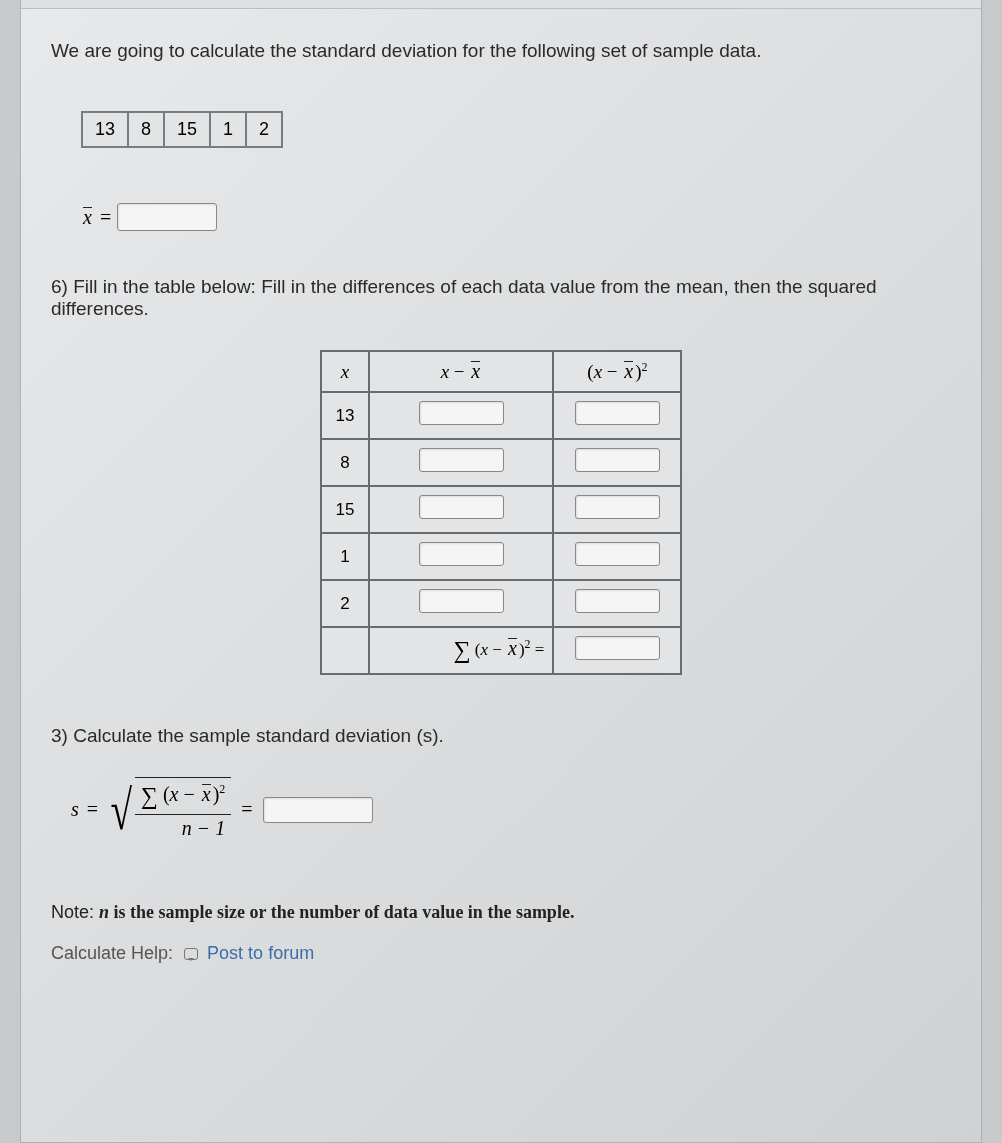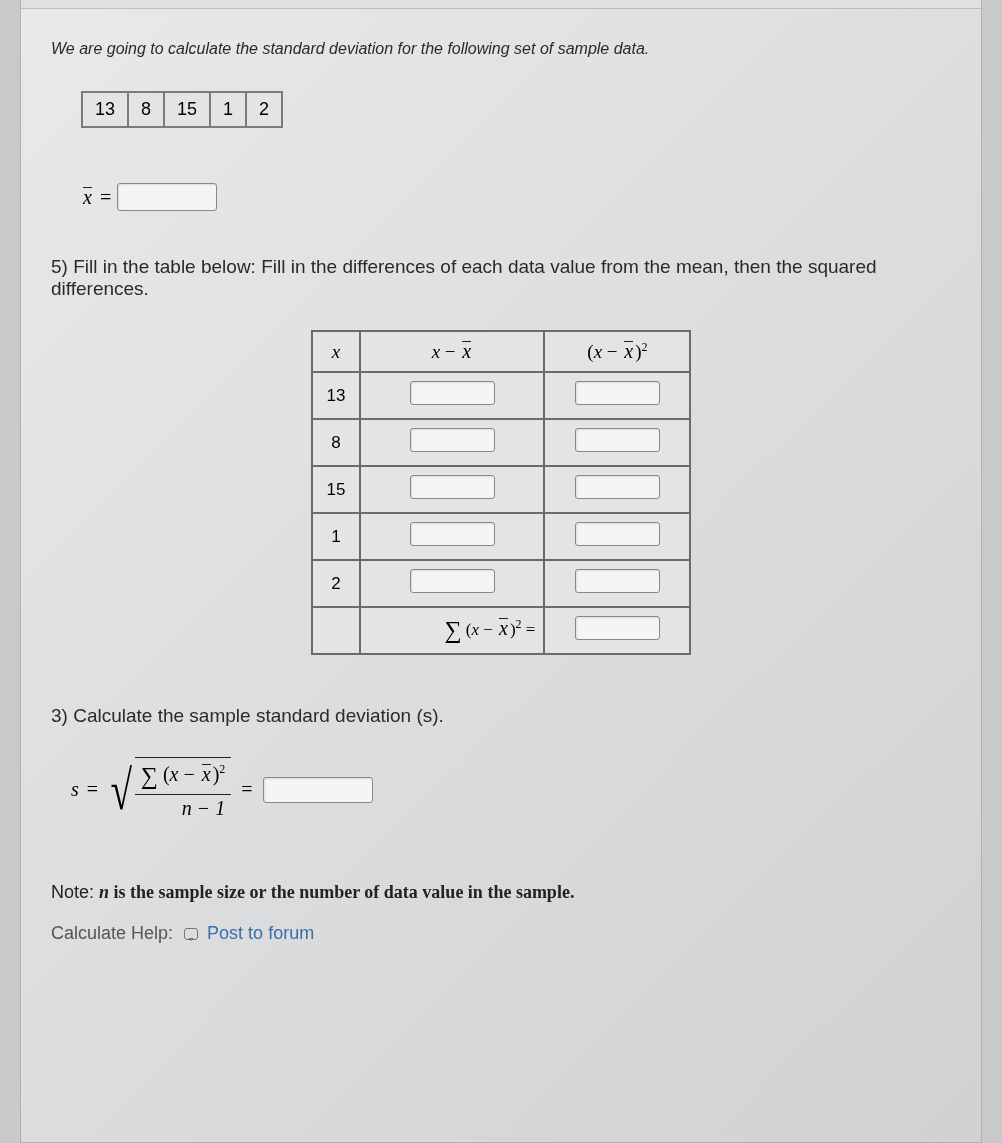--- a/index.html
+++ b/index.html
@@ -23,24 +23,23 @@
   }
   .page::before {
     content: "";
     position: absolute;
     top: 0; left: 0; right: 0;
     height: 8px;
     background: #dfe0e1;
     border-bottom: 1px solid #bcbdbe;
   }
   .intro {
-    font-size: 16px;
+    font-size: 19px;
     color: #2a2a2a;
-    margin: 10px 0 33px 0;
-    font-style: italic;
+    margin: 10px 0 49px 0;
   }
   .data-table {
     border-collapse: collapse;
     margin: 0 0 55px 30px;
   }
   .data-table td {
     border: 2px solid #7a7b7c;
     padding: 6px 12px;
     font-size: 18px;
     text-align: center;
@@ -99,21 +98,21 @@
     background: #e3e4e5;
   }
   .calc-table th {
     font-weight: normal;
     font-family: "Times New Roman", serif;
     font-style: italic;
     font-size: 19px;
   }
   .calc-table .xcol { width: 45px; }
   .calc-table .diffcol { width: 184px; }
-  .calc-table .sqcol { width: 146px; }
+  .calc-table .sqcol { width: 128px; }
   .sumcell {
     font-family: "Times New Roman", serif;
     font-size: 20px;
     text-align: right !important;
     padding-right: 8px !important;
   }
   .formula-row {
     display: flex;
     align-items: center;
     margin: 30px 0 60px 20px;
@@ -183,21 +182,21 @@
     </tr>
   </tbody>
     </table>
 
   <div class="mean-row">
     <span class="xbar">x</span>
     <span class="eq">=</span>
     <span class="input-box"></span>
   </div>
 
-  <p class="step">5) Fill in the table below: Fill in the differences of each data value from the mean, then the squared differences.</p>
+  <p class="step">6) Fill in the table below: Fill in the differences of each data value from the mean, then the squared differences.</p>
 
   <table class="calc-table">
     <tbody>
         <tr>
       <th class="xcol"><span>x</span></th>
       <th class="diffcol">
         <span style="font-style:italic">x</span> <span style="font-style:normal">−</span> <span class="xbar" style="font-style:italic">x</span>
       </th>
       <th class="sqcol">
         <span class="paren-expr">(</span><span style="font-style:italic">x</span> <span style="font-style:normal">−</span> <span class="xbar" style="font-style:italic">x</span><span class="paren-expr">)</span><span class="sup">2</span>

